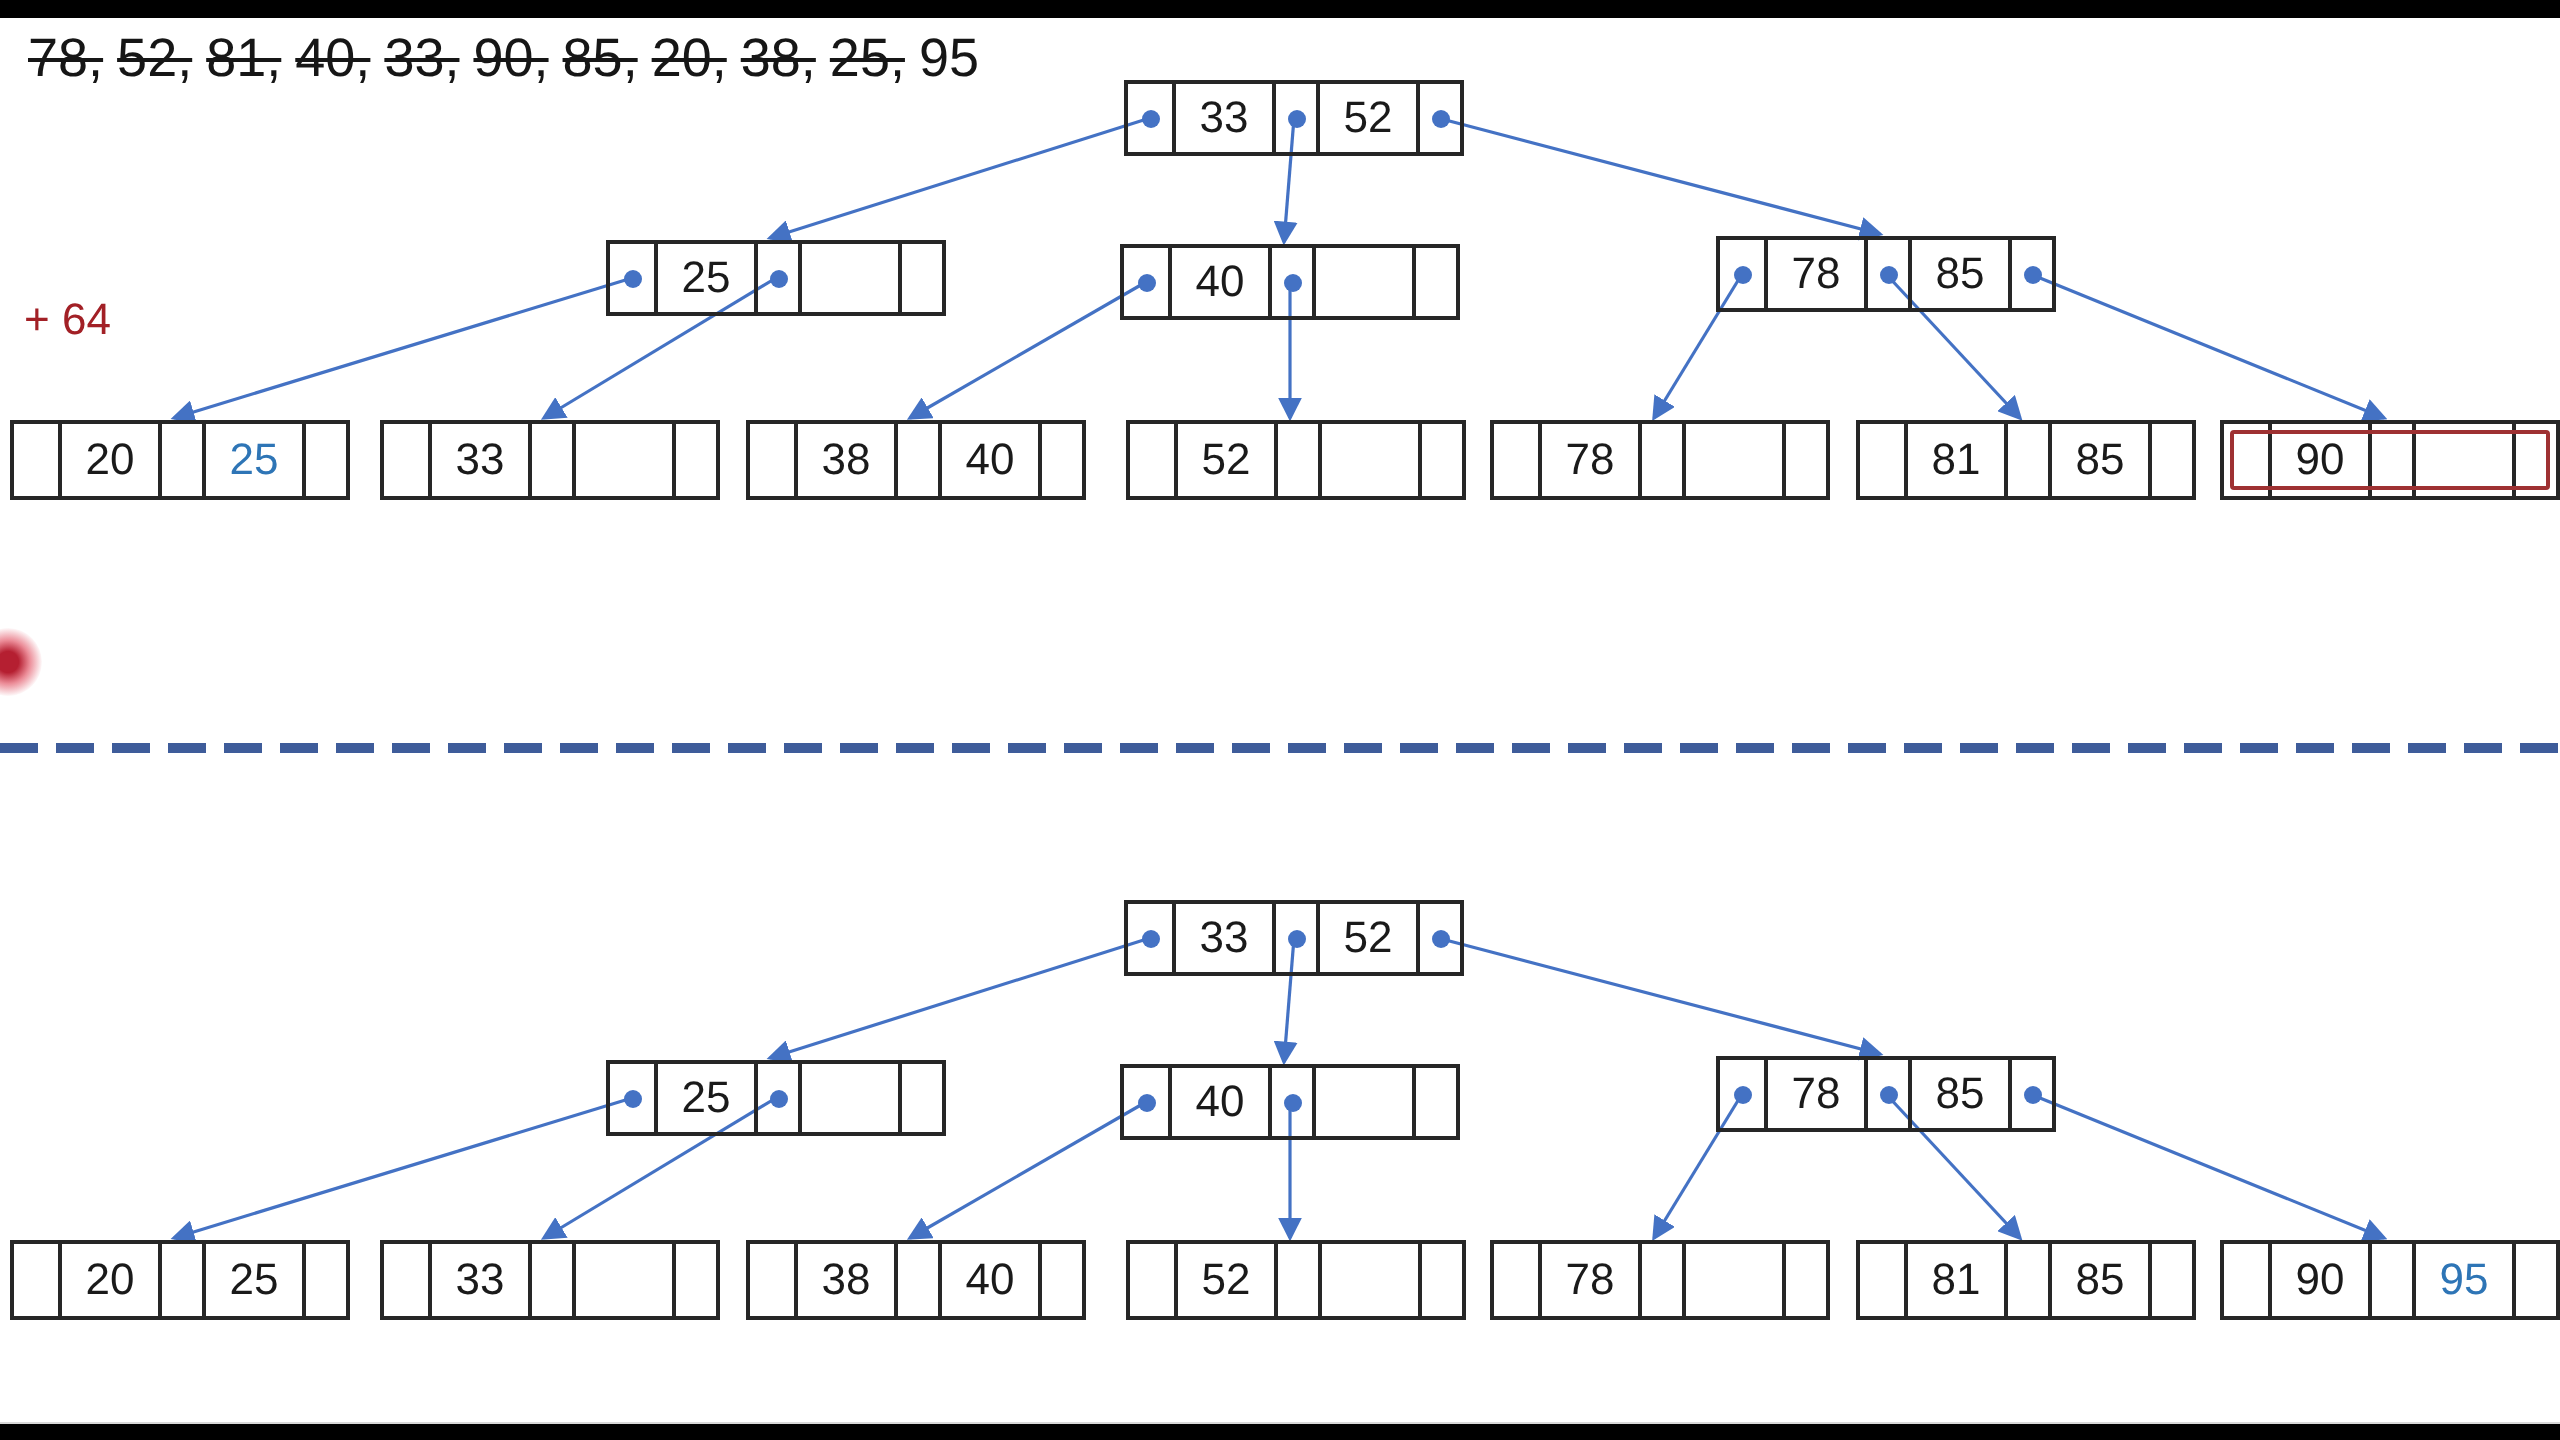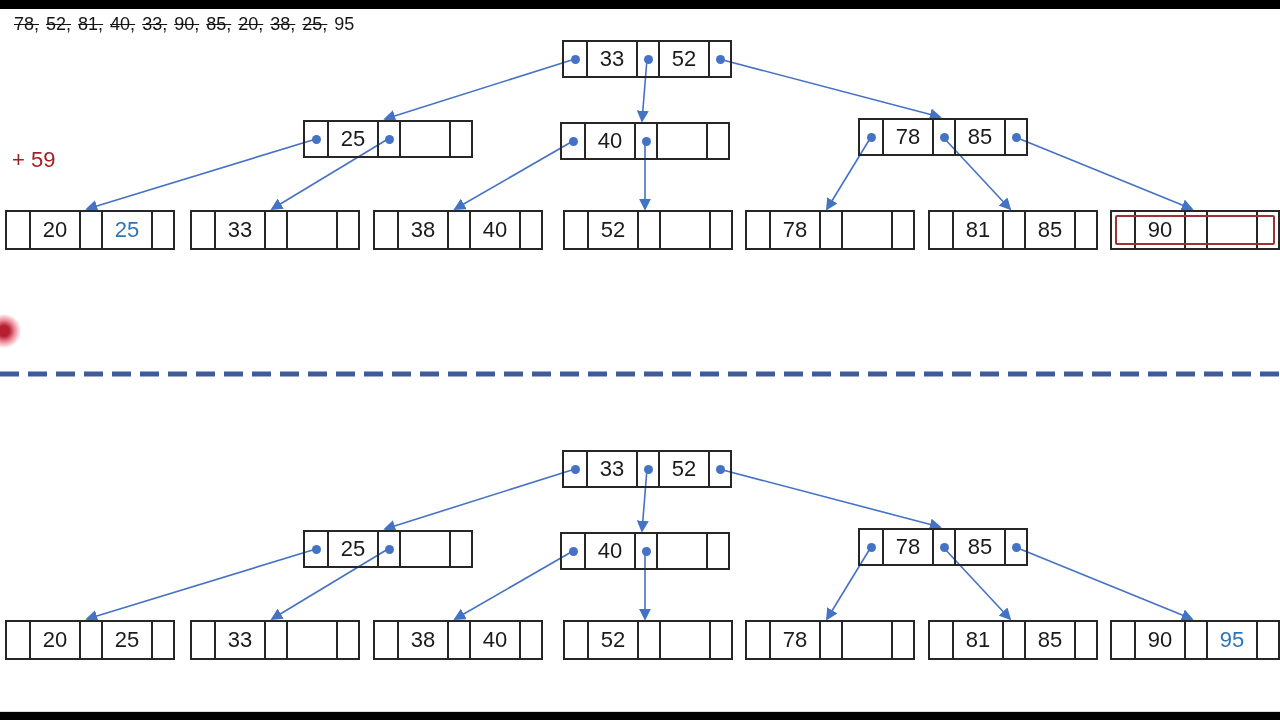--- a/index.html
+++ b/index.html
@@ -5,21 +5,21 @@
   html,body{margin:0;padding:0;}
   body{
     width:1280px;height:720px;position:relative;overflow:hidden;
     background:#ffffff;font-family:"Liberation Sans",sans-serif;
   }
   .stage{position:absolute;inset:0;}
   .bar{position:absolute;left:0;width:1280px;background:#000;}
   .bar.top{top:0;height:9px;}
   .bar.bottom{bottom:0;height:8px;border-top:1px solid #d8d8d8;}
   .seq{
-    position:absolute;left:14px;top:14px;font-size:18px;color:#161616;
+    position:absolute;left:14px;top:14px;font-size:27px;color:#161616;
     white-space:nowrap;
   }
   .seq span{margin-right:7px;}
   .struck{text-decoration:line-through;}
   .op{position:absolute;left:12px;top:147px;font-size:22px;color:#a22026;}
   .laser{
     position:absolute;left:-13px;top:314px;width:34px;height:34px;border-radius:50%;
     background:radial-gradient(circle,#b51f31 0 22%,rgba(219,45,66,.55) 45%,rgba(230,60,80,0) 72%);
   }
   svg.layer{position:absolute;left:0;top:0;}
@@ -38,21 +38,21 @@
   .hl{position:absolute;inset:3px;border:2px solid #9E3132;border-radius:2px;pointer-events:none;}
 </style>
 </head>
 <body>
 
 <div class="stage">
   <div class="bar top"></div>
 
   <div class="seq"><span class="struck">78,</span><span class="struck">52,</span><span class="struck">81,</span><span class="struck">40,</span><span class="struck">33,</span><span class="struck">90,</span><span class="struck">85,</span><span class="struck">20,</span><span class="struck">38,</span><span class="struck">25,</span><span>95</span></div>
 
-  <div class="op">+ 59</div>
+  <div class="op">+ 64</div>
 
   <div class="laser"></div>
 
   <svg class="layer" id="edges-layer" width="1280" height="720" viewBox="0 0 1280 720">
       <defs>
         <marker id="arr" viewBox="0 0 10 10" refX="8.5" refY="5" markerWidth="7.5" markerHeight="7.5" orient="auto">
           <path d="M0,0 L10,5 L0,10 z" fill="#4472C4"></path>
         </marker>
       </defs>
       <line x1="0" y1="374" x2="1280" y2="374" stroke="#3E5C9A" stroke-width="5" stroke-dasharray="19 9"></line>

